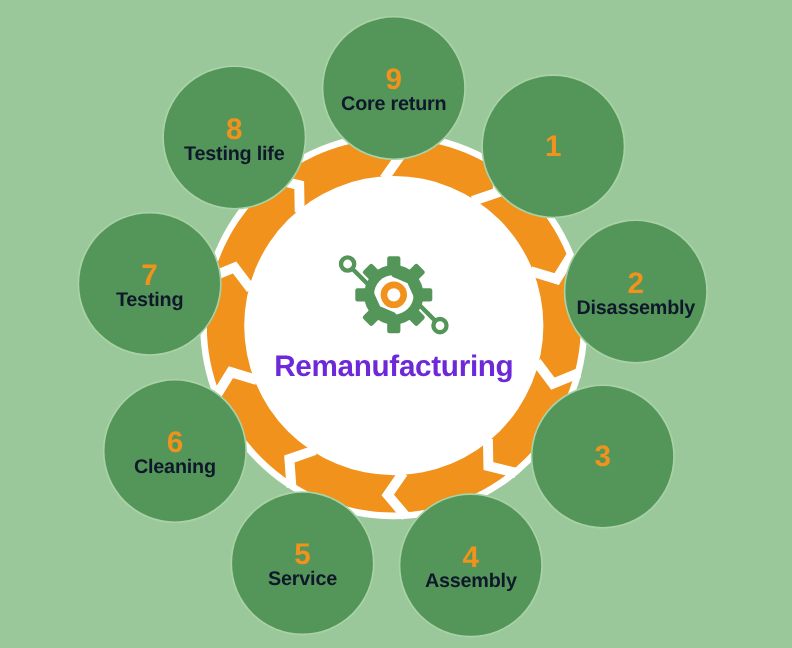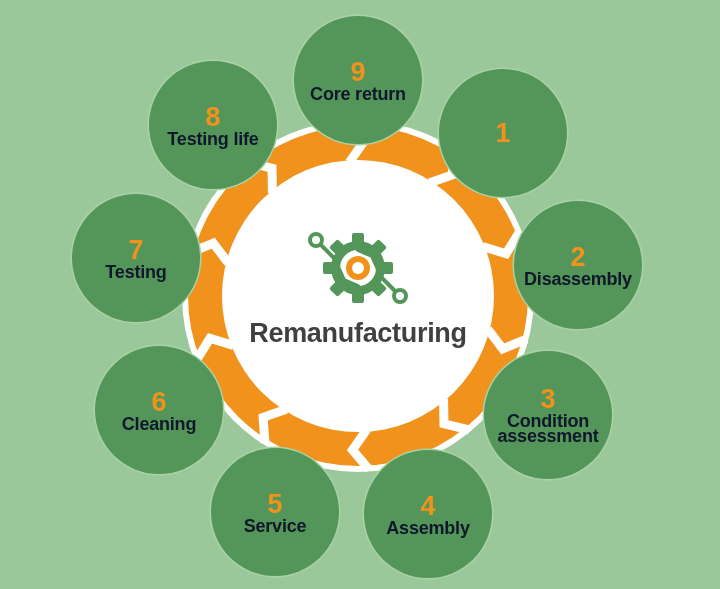--- a/index.html
+++ b/index.html
@@ -3,21 +3,21 @@
 <meta charset="utf-8">
 <style>
   html,body{margin:0;padding:0;}
   body{width:720px;height:589px;background:#9bc89a;overflow:hidden;position:relative;font-family:"Liberation Sans",sans-serif;}
   #stage{position:absolute;left:0;top:0;width:720px;height:589px;}
   .step{position:absolute;width:124px;height:124px;border-radius:50%;background:#54965a;
         box-shadow:0 0 0 2px #54965a, 0 0 0 3.5px #a9d3a6;
         display:flex;flex-direction:column;align-items:center;justify-content:center;text-align:center;cursor:pointer;}
   .step .num{color:#f0921b;font-weight:bold;font-size:27px;line-height:26px;}
   .step .lbl{color:#0f172a;font-weight:bold;font-size:18px;line-height:15px;margin-top:2px;letter-spacing:-0.2px;}
-  #center-title{position:absolute;left:228px;top:318px;width:260px;text-align:center;font-weight:bold;font-size:27px;color:#404040;letter-spacing:-0.3px;}
+  #center-title{position:absolute;left:228px;top:318px;width:260px;text-align:center;font-weight:bold;font-size:27px;color:#6d28d9;letter-spacing:-0.3px;}
   #gear-wrap{position:absolute;left:304px;top:228px;width:104px;height:80px;}
 </style>
 </head>
 <body>
 
 <div id="stage">
 
   <svg width="720" height="589" style="position:absolute;left:0;top:0;">
     <circle cx="358" cy="296" r="176" fill="#ffffff"></circle>
     <circle cx="358" cy="296" r="170" fill="#f0921b"></circle>
@@ -75,21 +75,20 @@
     <span class="num">1</span>
   </div>
 
   <div class="step" style="left:516px;top:203px;">
     <span class="num">2</span>
     <span class="lbl">Disassembly</span>
   </div>
 
   <div class="step" style="left:486px;top:353px;">
     <span class="num">3</span>
-    <span class="lbl"><span>Condition</span><br><span>assessment</span></span>
   </div>
 
   <div class="step" style="left:366px;top:452px;">
     <span class="num">4</span>
     <span class="lbl">Assembly</span>
   </div>
 
   <div class="step" style="left:213px;top:450px;">
     <span class="num">5</span>
     <span class="lbl">Service</span>

